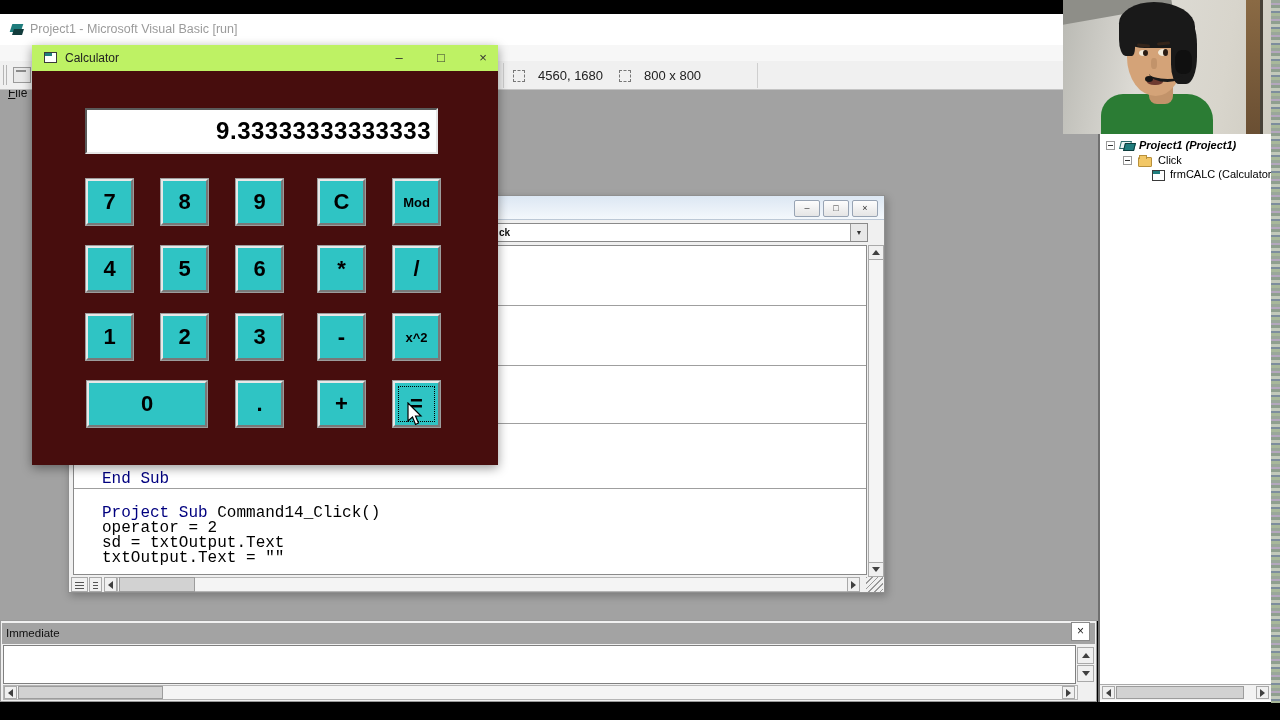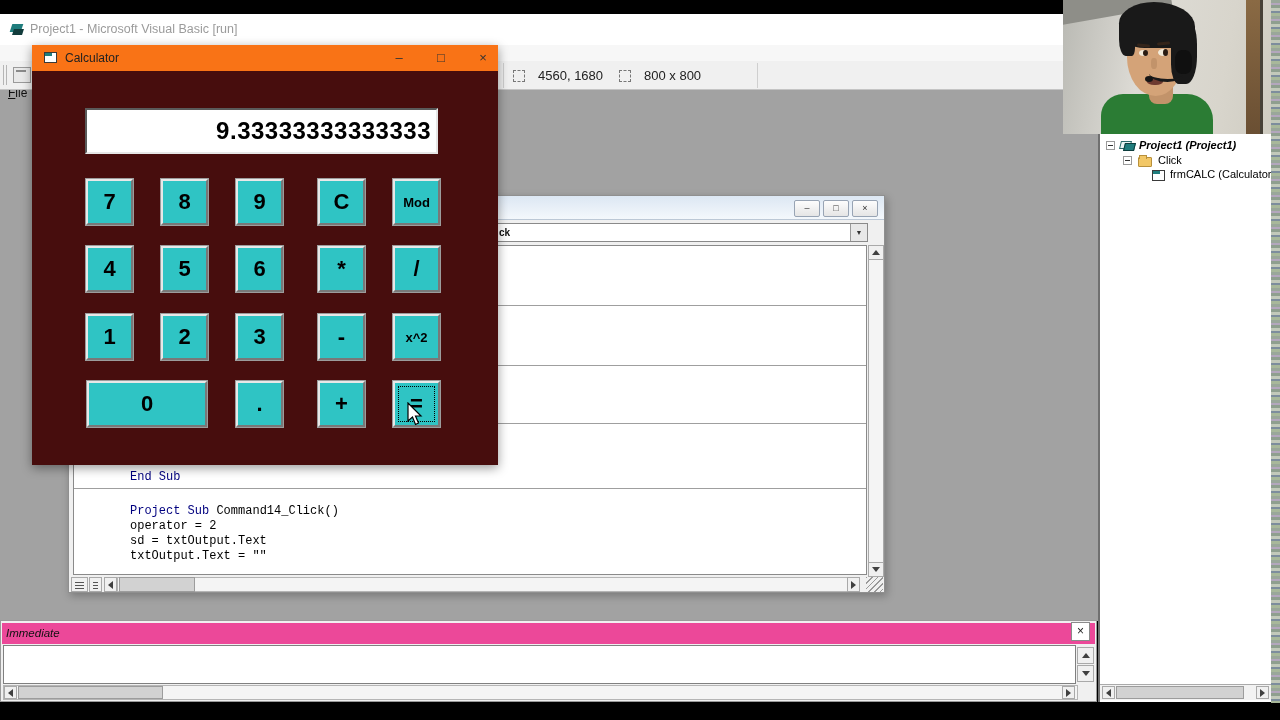--- a/index.html
+++ b/index.html
@@ -31,56 +31,56 @@
   
   #code-window { left:68px; top:195px; width:817px; height:398px; background:#f0f0f0; border:1px solid #8f8f8f; z-index:10; box-shadow:2px 3px 8px rgba(0,0,0,.25); }
   #code-caption { position:absolute; left:0; top:0; width:100%; height:24px; background:linear-gradient(#dce7f3,#f4f8fc); border-bottom:1px solid #bcc8d6; }
   .cw-btn { position:absolute; top:4px; width:26px; height:17px; background:linear-gradient(#fdfdfd,#e5e5e5); border:1px solid #98a4b4; border-radius:2px; font-size:9px; color:#333; text-align:center; line-height:15px; }
   #code-combo-row { position:absolute; left:0; top:25px; width:100%; height:24px; background:#f0f0f0; }
   #code-combo { position:absolute; left:5px; top:2px; width:794px; height:19px; background:#fff; border:1px solid #8a8a8a; }
   #code-combo .cmb-text { position:absolute; left:424px; top:0; line-height:17px; font-size:10px; font-weight:bold; color:#111; }
   #code-combo .cmb-arrow { position:absolute; right:0; top:0; width:17px; height:17px; background:#e8e8e8; border-left:1px solid #9a9a9a; font-size:7px; color:#333; text-align:center; line-height:17px; }
   #code-area { position:absolute; left:4px; top:49px; width:794px; height:330px; background:#fff; border:1px solid #8a8a8a; overflow:hidden; }
   .proc-sep { position:absolute; left:0; width:100%; height:0; border-top:1px solid #9f9f9f; }
-  .code-line { position:absolute; left:28px; height:15px; font-family:"Liberation Mono", monospace; font-size:12px; white-space:pre; color:#000;margin-left:28px; }
+  .code-line { position:absolute; left:28px; height:15px; font-family:"Liberation Mono", monospace; font-size:16px; white-space:pre; color:#000; }
   .code-line .kw { color:#00007f; }
   
   .sb-track { background:#f4f4f4; }
   .sb-btn { position:absolute; background:#f0f0f0; border:1px solid #a9a9a9; display:flex; align-items:center; justify-content:center; }
   .sb-thumb { position:absolute; background:#d2d2d2; border:1px solid #9c9c9c; }
   .tri-up { width:0; height:0; border-left:4px solid transparent; border-right:4px solid transparent; border-bottom:5px solid #404040; }
   .tri-down { width:0; height:0; border-left:4px solid transparent; border-right:4px solid transparent; border-top:5px solid #404040; }
   .tri-left { width:0; height:0; border-top:4px solid transparent; border-bottom:4px solid transparent; border-right:5px solid #404040; }
   .tri-right { width:0; height:0; border-top:4px solid transparent; border-bottom:4px solid transparent; border-left:5px solid #404040; }
   #code-vscroll { position:absolute; left:799px; top:49px; width:16px; height:332px; background:#f4f4f4; border:1px solid #a9a9a9; }
   #code-hscroll { position:absolute; left:2px; top:381px; width:812px; height:15px; }
   .split-btn { position:absolute; top:0; height:15px; background:#f0f0f0; border:1px solid #a9a9a9; }
   .split-btn::after { content:""; position:absolute; left:3px; right:3px; top:4px; height:7px; background:repeating-linear-gradient(180deg,#555 0 1px,transparent 1px 3px); }
   #code-grip { position:absolute; right:0; top:0; width:17px; height:15px; background:#f0f0f0; background-image:repeating-linear-gradient(135deg,#999 0 1px,transparent 1px 4px); }
 
   
   #calc-window { left:32px; top:45px; width:466px; height:420px; background:#470d0d; z-index:40; box-shadow:0 3px 10px rgba(0,0,0,.4); }
-  #calc-caption { position:absolute; left:0; top:0; width:100%; height:26px; background:#f97316; }
+  #calc-caption { position:absolute; left:0; top:0; width:100%; height:26px; background:#bef264; }
   #calc-caption .ctitle { position:absolute; left:33px; top:0; line-height:26px; font-size:12px; color:#222; }
   .form-icon { position:absolute; width:13px; height:11px; background:#fff; border:1px solid #3a3a3a; }
   .form-icon::before { content:""; position:absolute; left:0; top:0; width:7px; height:3px; background:#1f7d7d; }
   #calc-caption .form-icon { left:12px; top:7px; }
   .cap-btn { position:absolute; top:0; width:30px; height:26px; text-align:center; line-height:26px; font-size:13px; color:#333; }
   #calc-display { position:absolute; left:53px; top:63px; width:353px; height:46px; background:#fff; border:2px solid; border-color:#5a5a5a #e6e6e6 #e6e6e6 #5a5a5a; text-align:right; font-size:24px; font-weight:bold; color:#000; line-height:42px; padding-right:5px; letter-spacing:.5px; }
   .calc-btn { position:absolute; width:47px; height:46px; background:#2fc4c4; border:2px solid; border-color:#e8e8e8 #787878 #787878 #e8e8e8; outline:1px solid #9c9c9c; color:#000; font-weight:600; font-size:22px; display:flex; align-items:center; justify-content:center; }
   .c1{left:54px}.c2{left:129px}.c3{left:204px}.c4{left:286px}.c5{left:361px}
   .r1{top:134px}.r2{top:201px}.r3{top:269px}.r4{top:336px}
   .btn-zero{left:55px; width:120px;}
   .small-label{font-size:13px; font-weight:bold;}
   .focused{outline:1px solid #9c9c9c; box-shadow:inset 0 0 0 3px #2fc4c4;}
   .focused::after{content:""; position:absolute; inset:3px; border:1px dotted #000;}
 
   
   #immediate { left:0; top:620px; width:1097px; height:82px; background:#f0f0f0; border:1px solid #9a9a9a; z-index:20; }
-  #imm-title { position:absolute; left:1px; top:2px; width:1093px; height:21px; background:#ec4899;font-style:italic; }
+  #imm-title { position:absolute; left:1px; top:2px; width:1093px; height:21px; background:#a3a3a3; }
   #imm-title .t { position:absolute; left:4px; top:0; line-height:21px; font-size:11.5px; color:#111; }
   #imm-close { position:absolute; left:1070px; top:1px; width:19px; height:19px; background:#fff; border:1px solid #8a8a8a; text-align:center; line-height:17px; font-size:12px; color:#222; }
   #imm-content { position:absolute; left:2px; top:24px; width:1073px; height:39px; background:#fff; border:1px solid #808080; }
   #imm-vscroll { position:absolute; left:1076px; top:26px; width:17px; height:36px; }
   #imm-hscroll { position:absolute; left:2px; top:64px; width:1075px; height:15px; background:#f4f4f4; border:1px solid #b5b5b5; }
 
   
   #project-panel { left:1098px; top:133px; width:173px; height:569px; background:#fff; border-left:2px solid #707070; z-index:20; }
   .tree-row { position:absolute; height:14px; font-size:11px; color:#000; white-space:nowrap; }
   .expand-box { position:absolute; width:9px; height:9px; background:#fff; border:1px solid #9a9a9a; }

